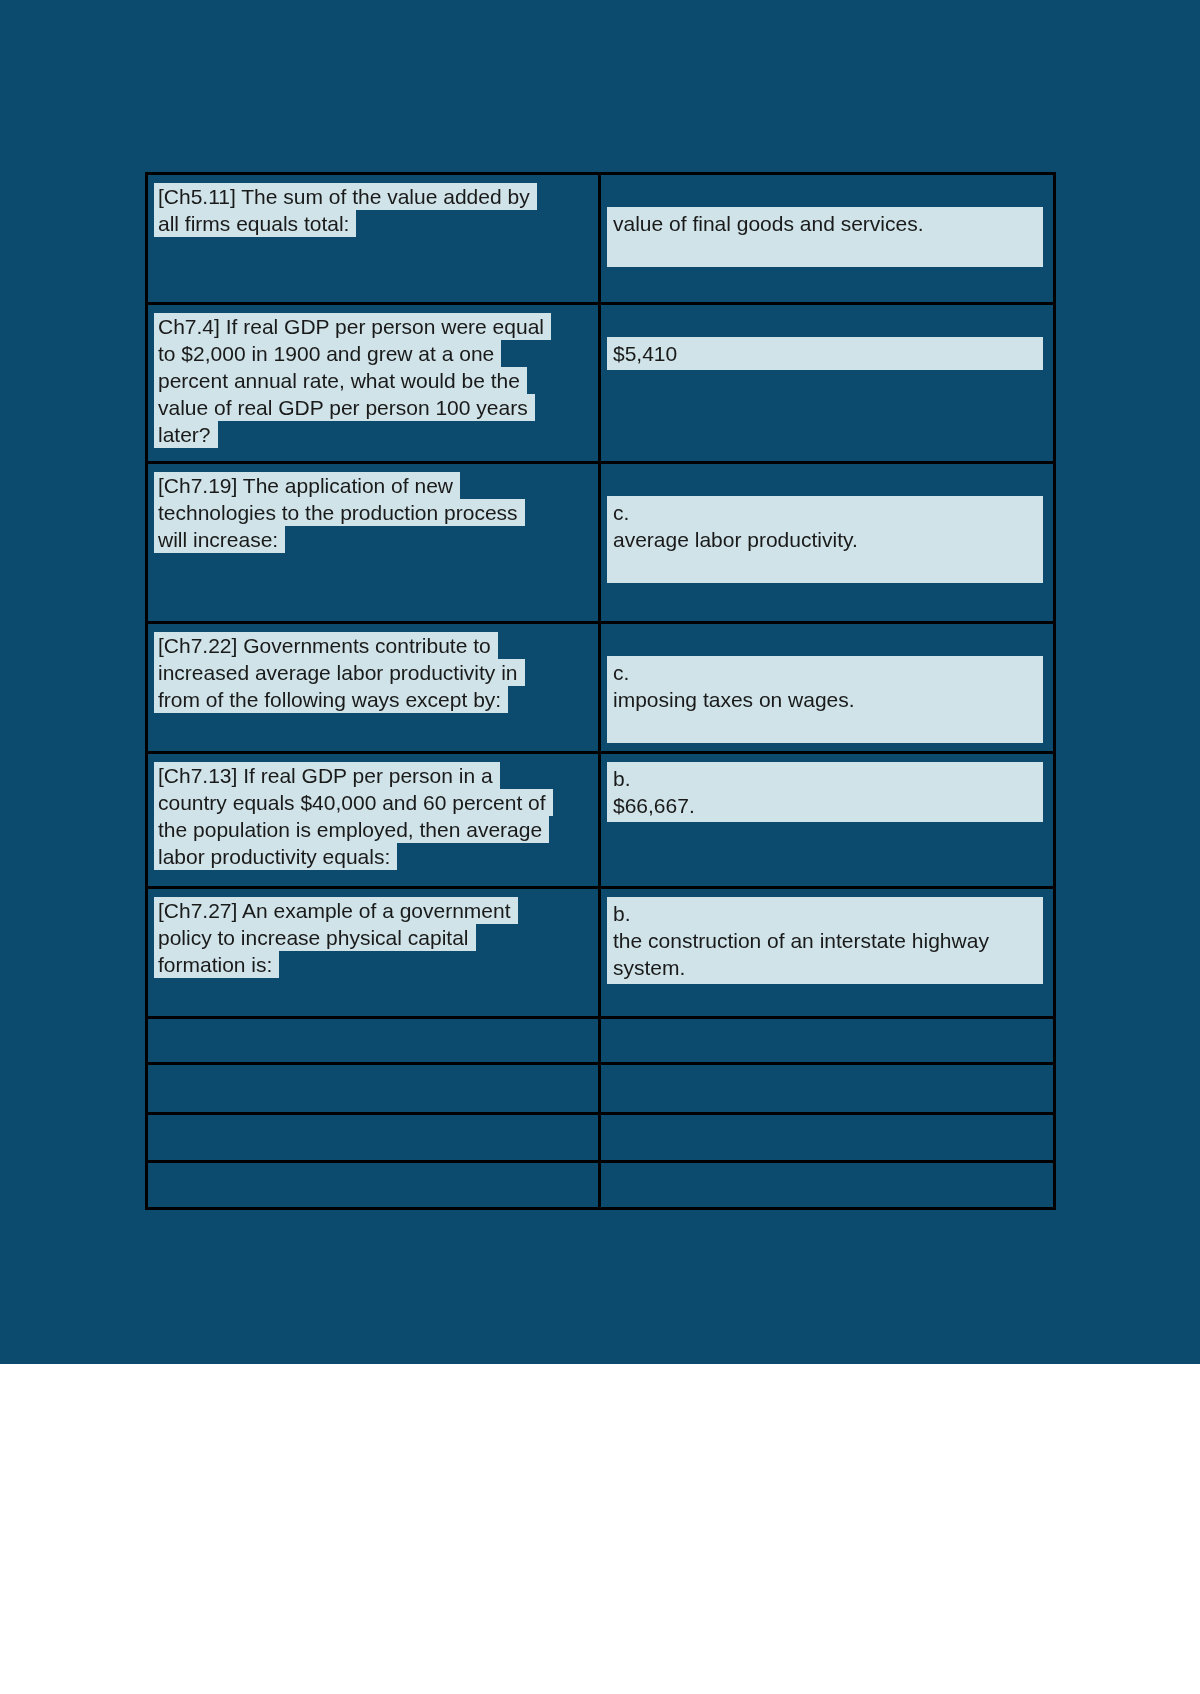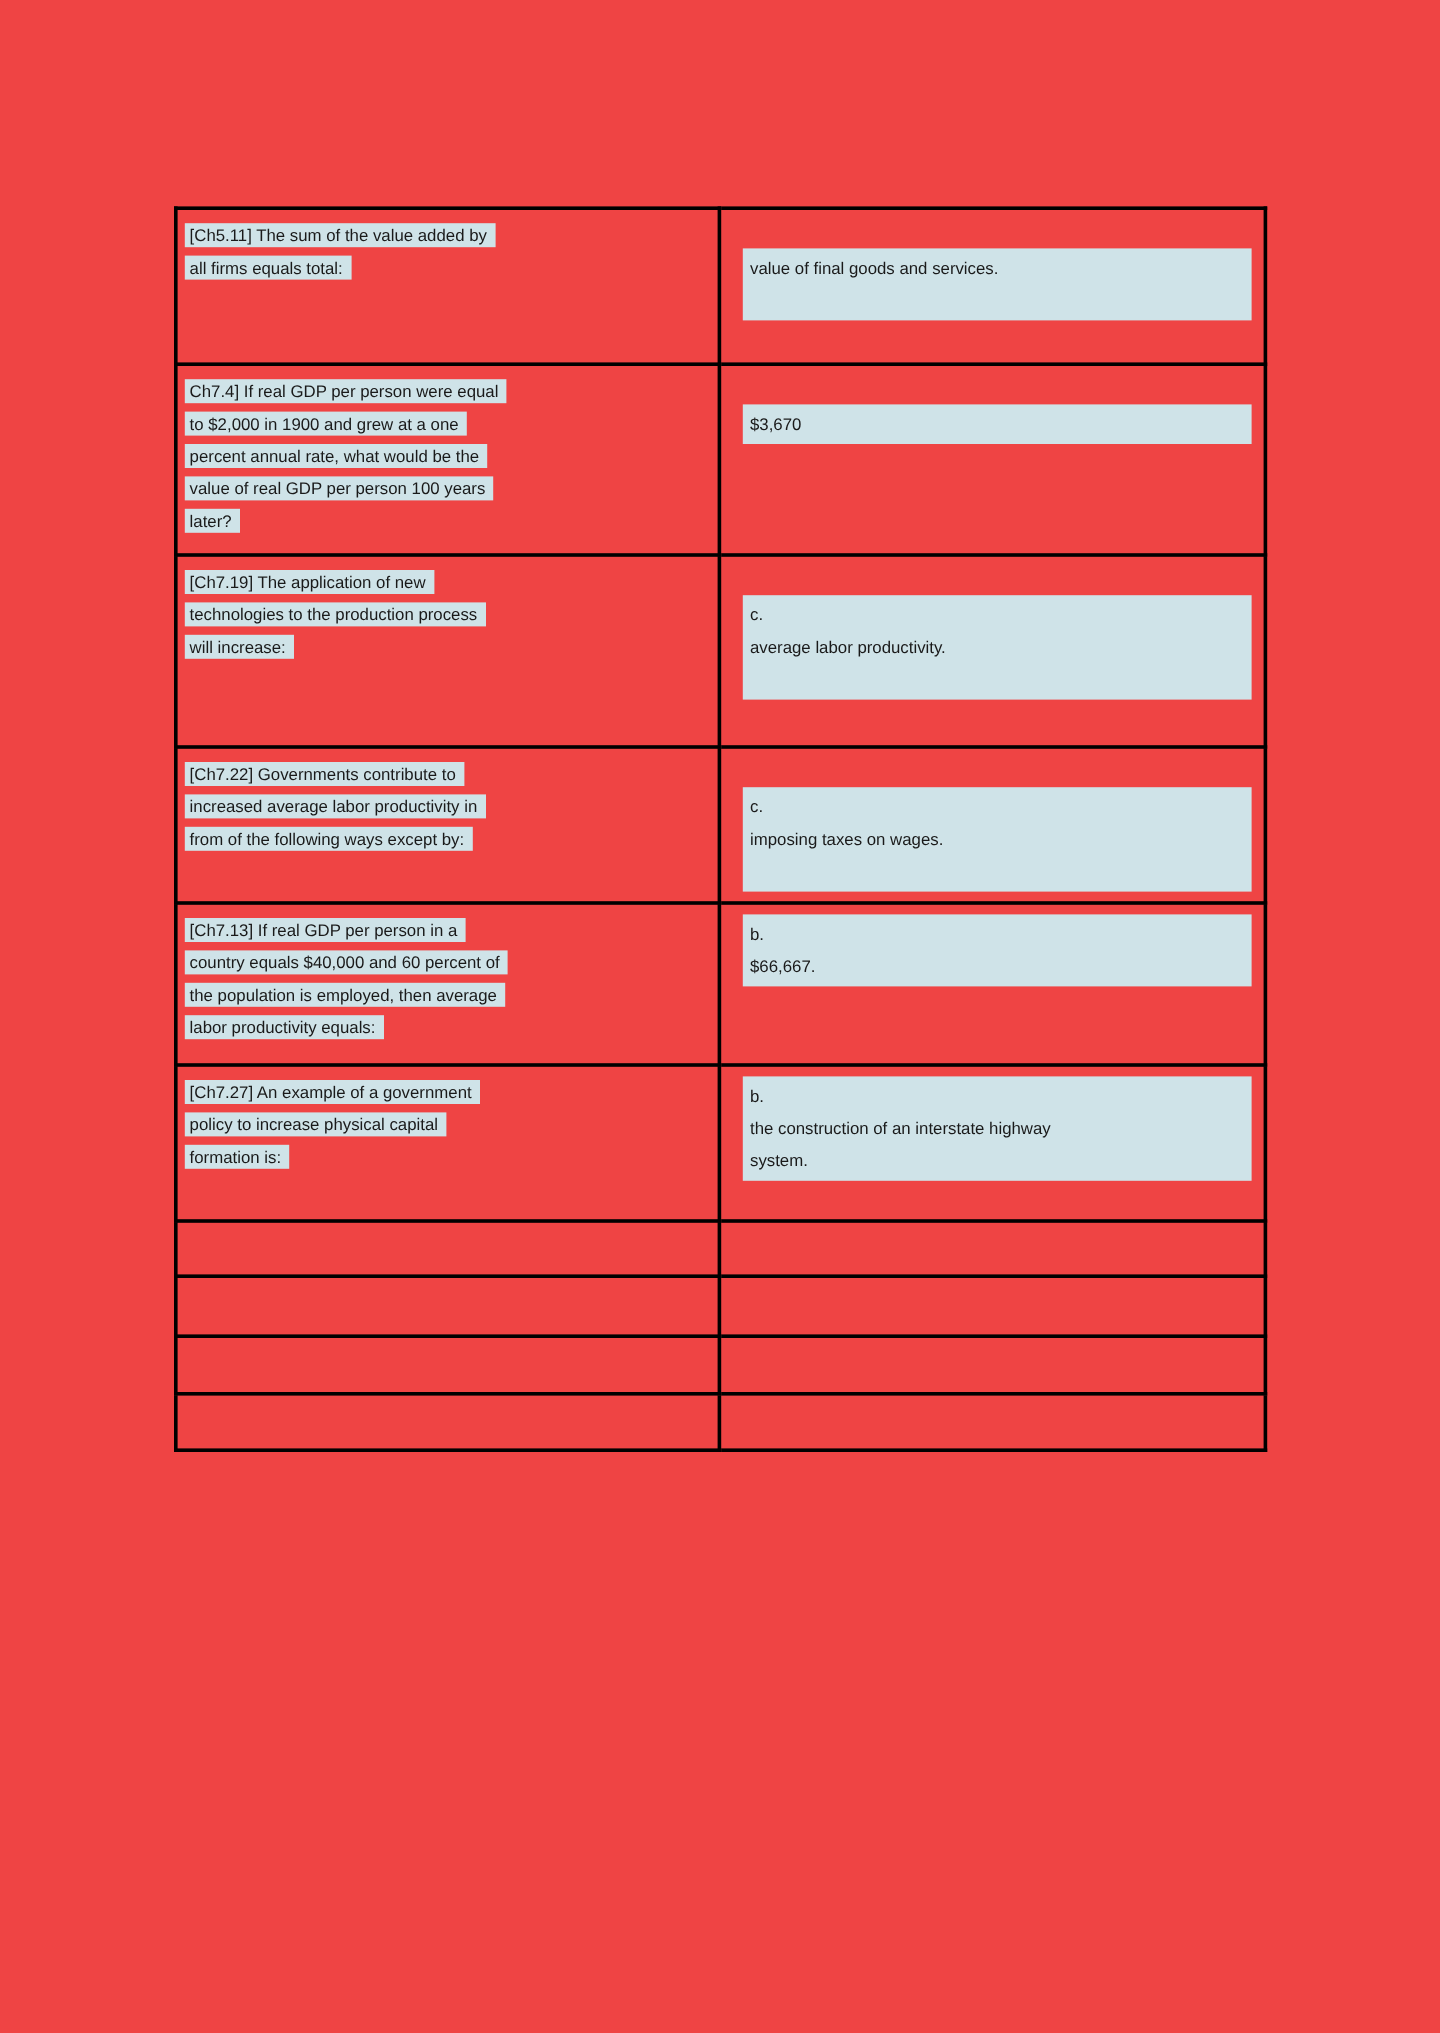--- a/index.html
+++ b/index.html
@@ -3,25 +3,25 @@
 <meta charset="utf-8">
 <style>
   html, body {
     margin: 0;
     padding: 0;
     background: #ffffff;
   }
   .screenshot {
     position: relative;
     width: 1200px;
-    height: 1694px;
-    background: #ef4444;
+    height: 1364px;
+    background: #0c4a6e;
     font-family: "Liberation Sans", "DejaVu Sans", sans-serif;
     color: #1a1a1a;
-    font-size: 14px;
+    font-size: 21px;
     line-height: 27px;
   }
   table.qa {
     position: absolute;
     left: 145px;
     top: 172px;
     width: 908px;
     border-collapse: collapse;
     table-layout: fixed;
   }
@@ -57,21 +57,20 @@
     padding: 2px 7px 2px 4px;
     -webkit-box-decoration-break: clone;
     box-decoration-break: clone;
   }
   
   .a-hl {
     background: #cfe3e8;
     white-space: pre-line;
     padding: 3px 22px 3px 6px;
     margin-right: 2px;
-    margin-left: 12px;
   }
   .a-hl.lead  { margin-top: 24px; }   
   .a-hl.trail { padding-bottom: 30px; } 
 </style>
 </head>
 <body>
 
 <div class="screenshot">
   <table class="qa">
     <colgroup>
@@ -86,21 +85,21 @@
             <div class="a-hl lead trail">value of final goods and services.</div>
           </td>
       </tr>
       <tr class="r4">
         <td class="q-cell"><span class="q-hl">Ch7.4] If real GDP per person were equal
 to $2,000 in 1900 and grew at a one
 percent annual rate, what would be the
 value of real GDP per person 100 years
 later?</span></td>
         <td class="a-cell">
-            <div class="a-hl lead">$3,670</div>
+            <div class="a-hl lead">$5,410</div>
           </td>
       </tr>
       <tr class="r5">
         <td class="q-cell"><span class="q-hl">[Ch7.19] The application of new
 technologies to the production process
 will increase:</span></td>
         <td class="a-cell">
             <div class="a-hl lead trail">c.
 average labor productivity.</div>
           </td>

